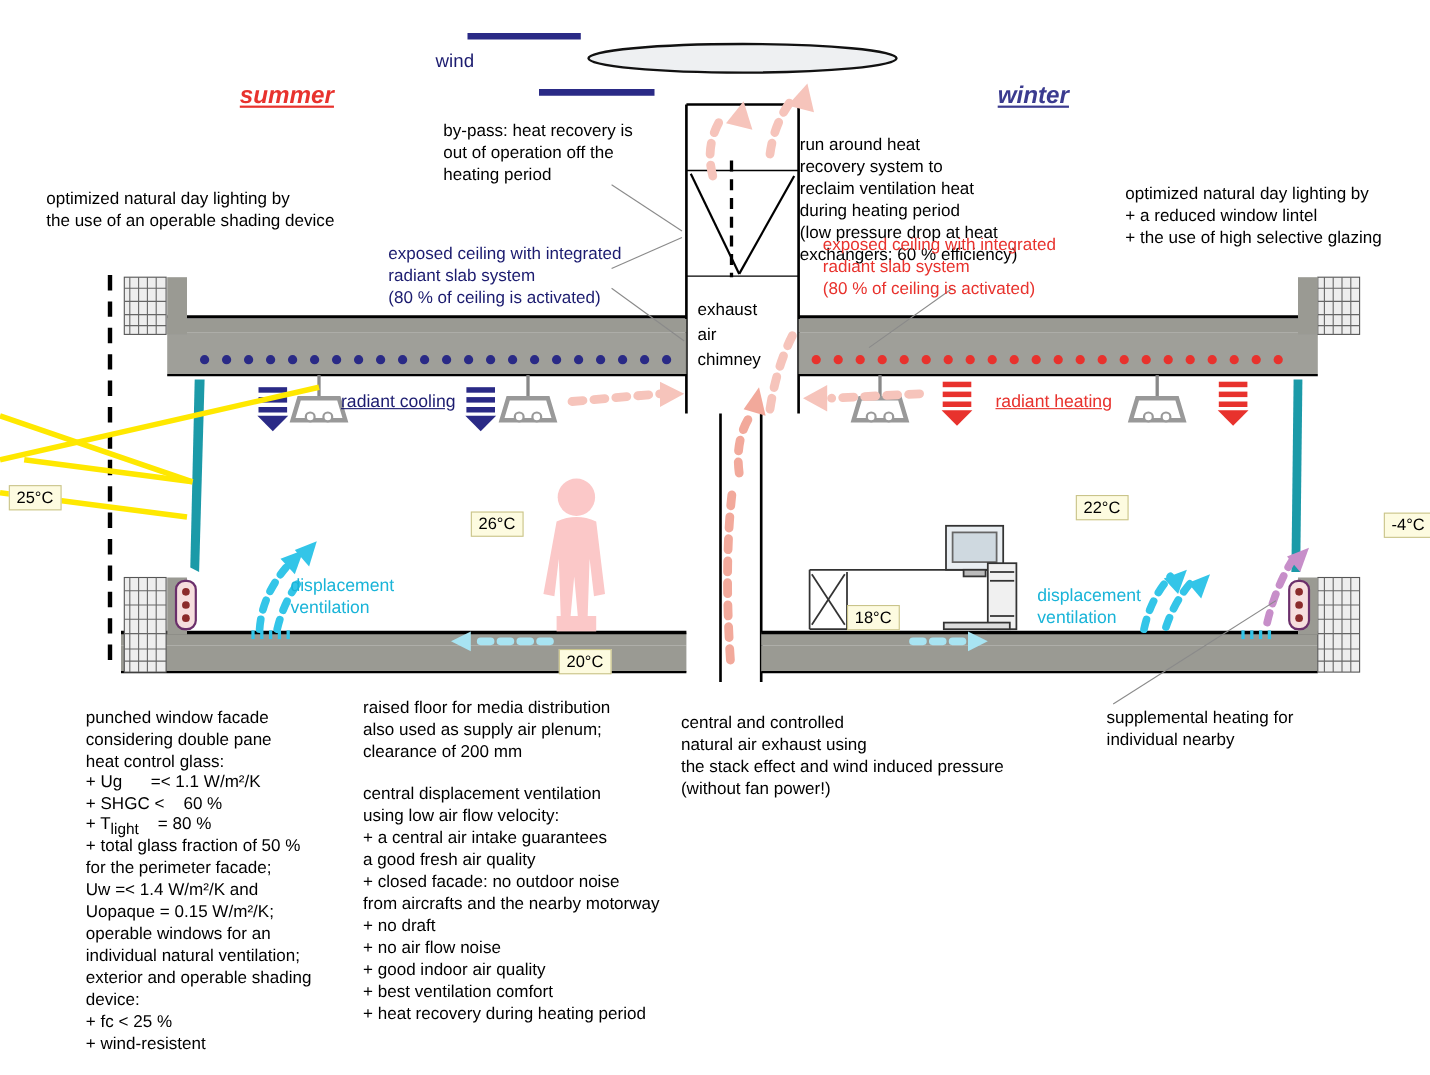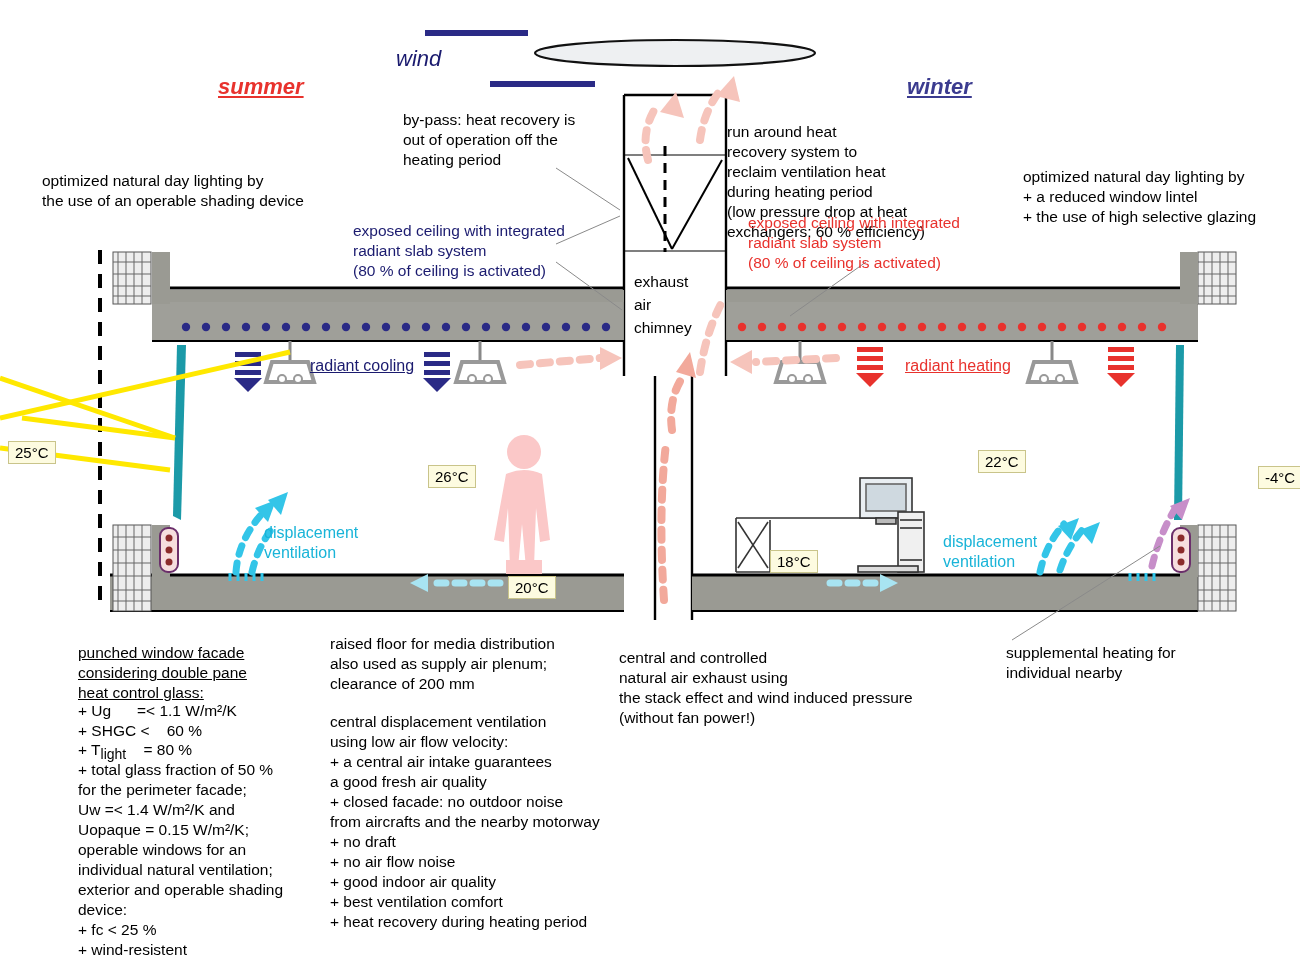--- a/index.html
+++ b/index.html
@@ -18,21 +18,21 @@
   .txt-black{color:#000;}
   .txt-red{color:#e8322d;}
   .txt-cyan{color:#19b4d8;}
   .season{
     font-style:italic;font-weight:bold;font-size:22px;
     text-decoration:underline;
     text-align:center;
   }
   .season.summer{color:#e8322d;}
   .season.winter{color:#3b3b8f;}
-  .wind-label{color:#1b1b6f;font-size:22px;font-style:italic;}
+  .wind-label{color:#1b1b6f;font-size:17px;}
   .label-underline{text-decoration:underline;}
   .temp{
     background:#fdfbe0;border:1px solid #c9c48a;
     font-size:15px;padding:2px 6px;color:#000;
     white-space:nowrap;
   }
   .radlabel{font-size:16px;font-weight:normal;}
   svg{display:block;}
   .lead{stroke:#8a8a8a;stroke-width:1;fill:none;}
 </style>
@@ -412,26 +412,26 @@
   <div class="abs txt txt-navy radlabel label-underline" style="left:310px;top:356px;">radiant cooling</div>
   <div class="abs txt txt-red radlabel label-underline" style="left:905px;top:356px;">radiant heating</div>
 
   <div class="abs txt txt-cyan" style="left:264px;top:523px;font-size:16px;">displacement
 ventilation</div>
   <div class="abs txt txt-cyan" style="left:943px;top:532px;font-size:16px;">displacement
 ventilation</div>
 
   <div class="abs temp" style="left:8px;top:441px;">25°C</div>
   <div class="abs temp" style="left:428px;top:465px;">26°C</div>
-  <div class="abs temp" style="left:508px;top:576px;">20°C</div>
+  <div class="abs temp" style="left:508px;top:590px;">20°C</div>
   <div class="abs temp" style="left:978px;top:450px;">22°C</div>
   <div class="abs temp" style="left:770px;top:550px;">18°C</div>
   <div class="abs temp" style="left:1258px;top:466px;">-4°C</div>
 
-  <div class="abs txt txt-black" style="left:78px;top:643px;text-decoration:underline;">punched window facade
+  <div class="abs txt txt-black" style="left:78px;top:643px;">punched window facade
 considering double pane
 heat control glass:</div>
   <div class="abs txt txt-black" style="left:78px;top:701px;">+ Ug      =&lt; 1.1 W/m²/K
 + SHGC &lt;    60 %</div>
   <div class="abs txt txt-black" style="left:78px;top:740px;"><span>+ T</span><span style="font-size:14px;vertical-align:sub;">light</span><span>    = 80 %</span></div>
   <div class="abs txt txt-black" style="left:78px;top:760px;">+ total glass fraction of 50 %
 for the perimeter facade;
 Uw =&lt; 1.4 W/m²/K and
 Uopaque = 0.15 W/m²/K;
 operable windows for an

